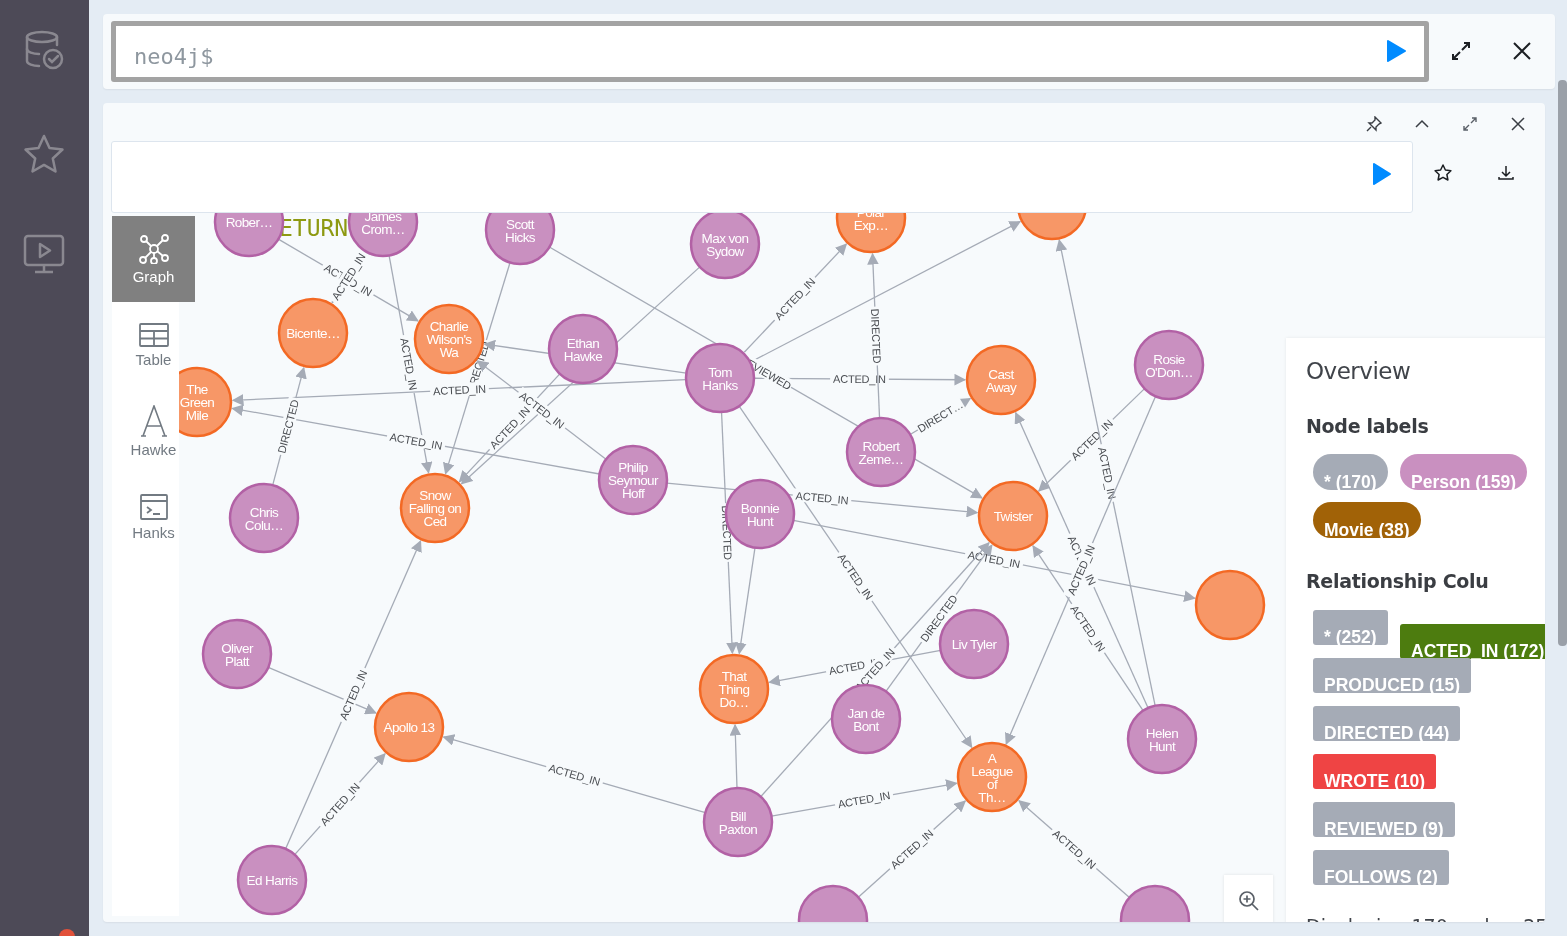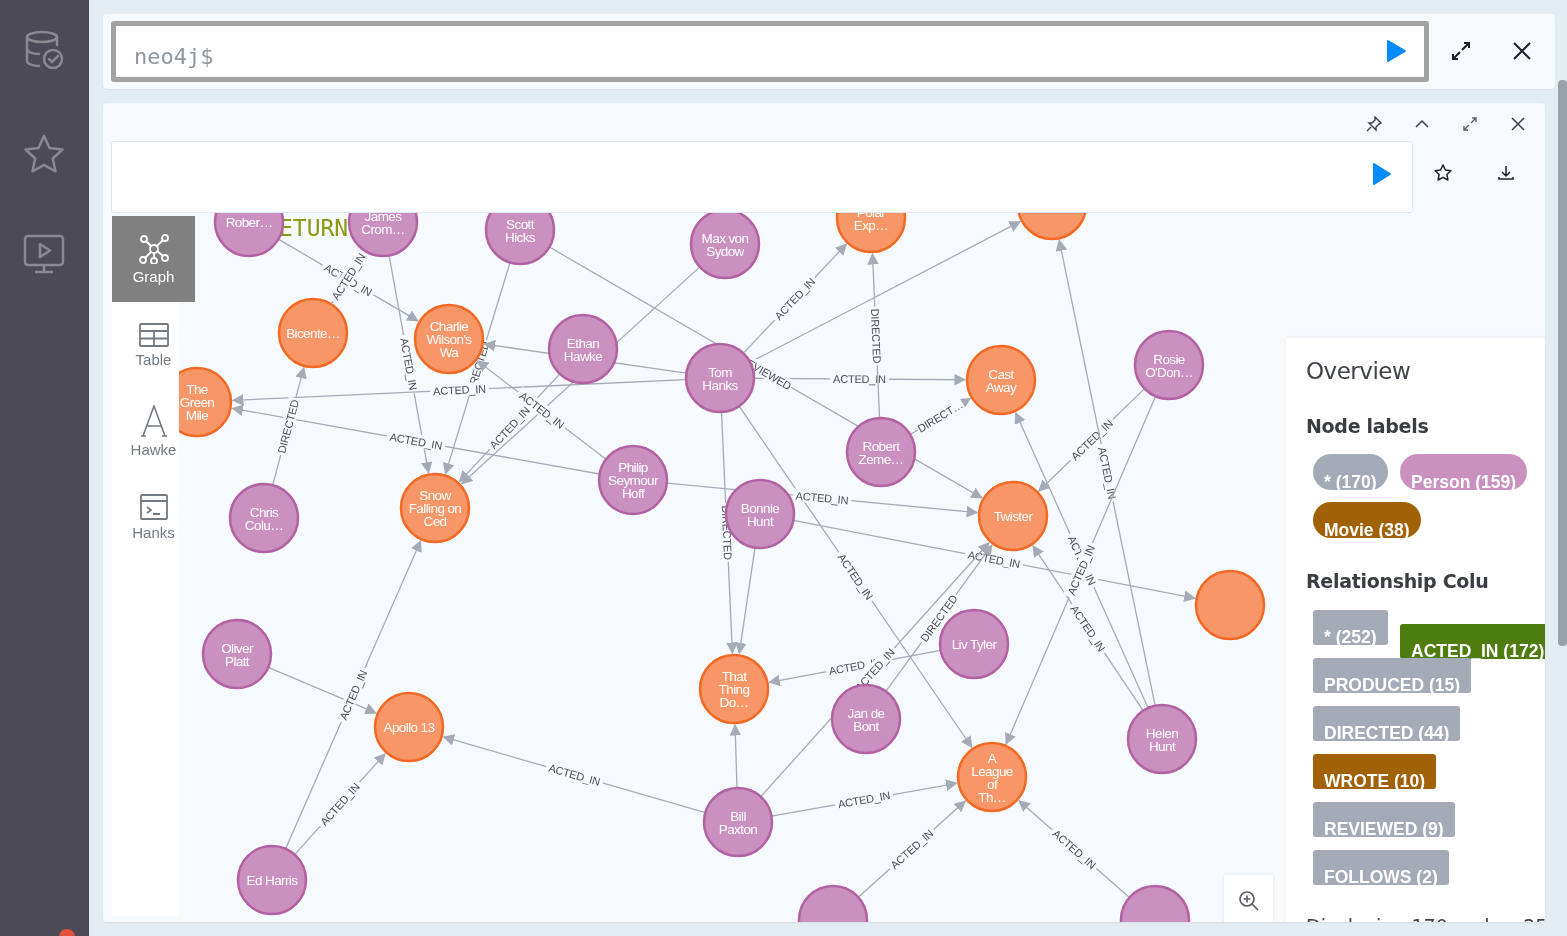--- a/index.html
+++ b/index.html
@@ -451,21 +451,21 @@
       <div class="ov-h" style="top:77px">Node labels</div>
       <div class="pill round" style="left:27px;top:116px;background:#a5abb6">* (170)</div>
       <div class="pill round" style="left:114px;top:116px;background:#c990c0">Person (159)</div>
       <div class="pill round" style="left:27px;top:164px;background:#a16207">Movie (38)</div>
 
       <div class="ov-h" style="top:232px">Relationship Colu</div>
       <div class="pill rect" style="left:27px;top:272px;background:#a5abb6">* (252)</div>
       <div class="pill rect" style="left:114px;top:286px;background:#4d7c0f">ACTED_IN (172)</div>
       <div class="pill rect" style="left:27px;top:320px;background:#a5abb6">PRODUCED (15)</div>
       <div class="pill rect" style="left:27px;top:368px;background:#a5abb6">DIRECTED (44)</div>
-      <div class="pill rect" style="left:27px;top:416px;background:#a16207">WROTE (10)</div>
+      <div class="pill rect" style="left:27px;top:416px;background:#ef4444">WROTE (10)</div>
       <div class="pill rect" style="left:27px;top:464px;background:#a5abb6">REVIEWED (9)</div>
       <div class="pill rect" style="left:27px;top:512px;background:#a5abb6">FOLLOWS (2)</div>
 
       <div class="ov-footer">Displaying 170 nodes, 250 relationships.</div>
     </div>
   </div>
 </div>
 
 <div class="scrollbar">
   <div class="scroll-thumb"></div>

